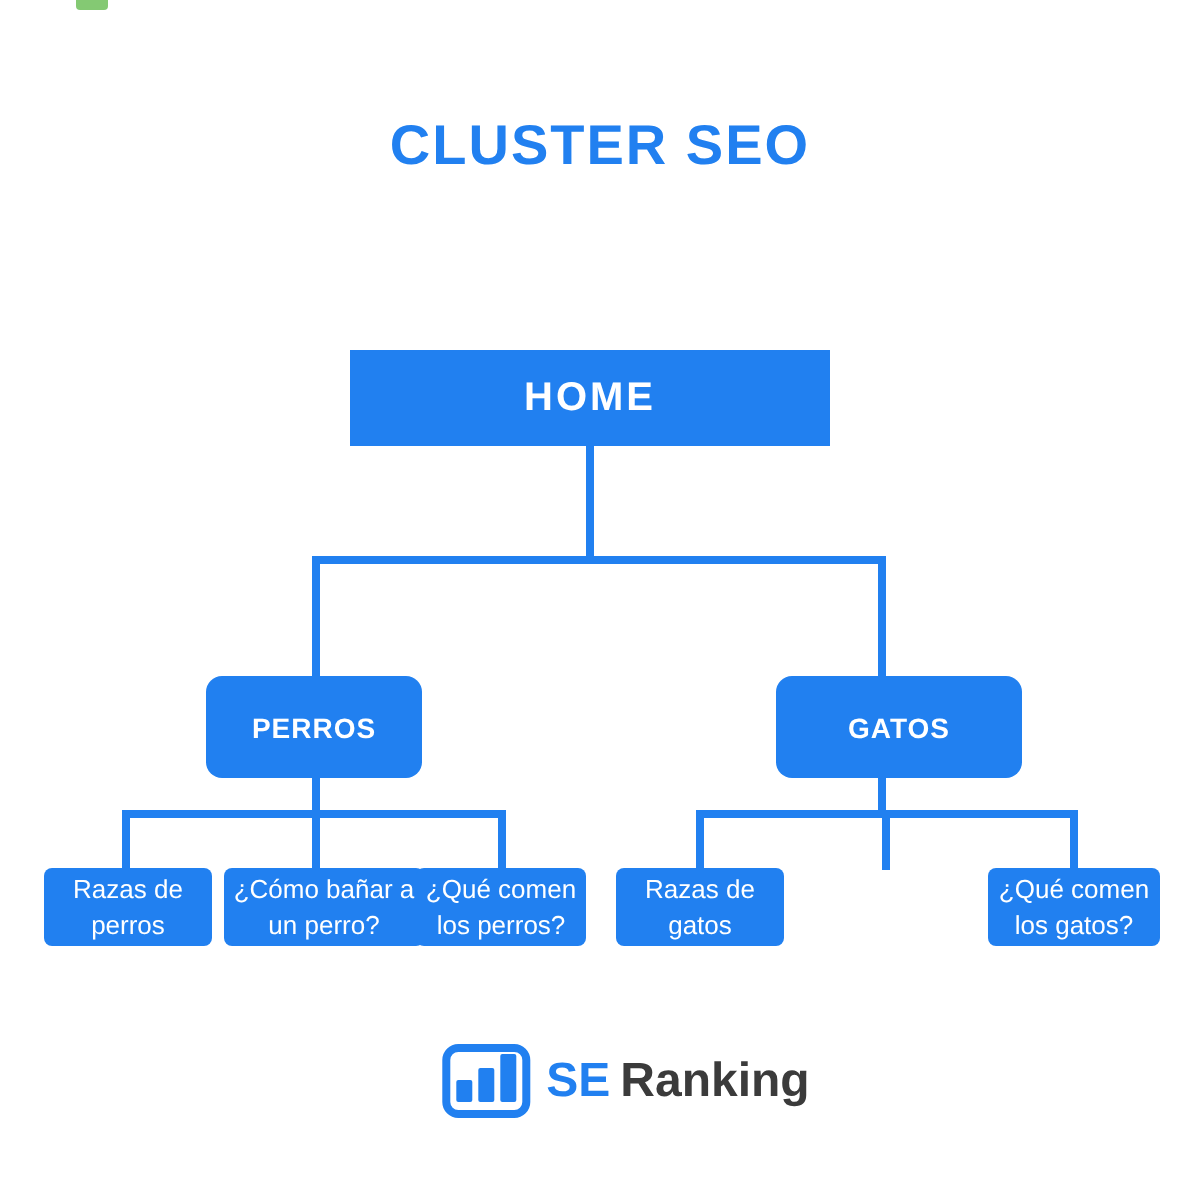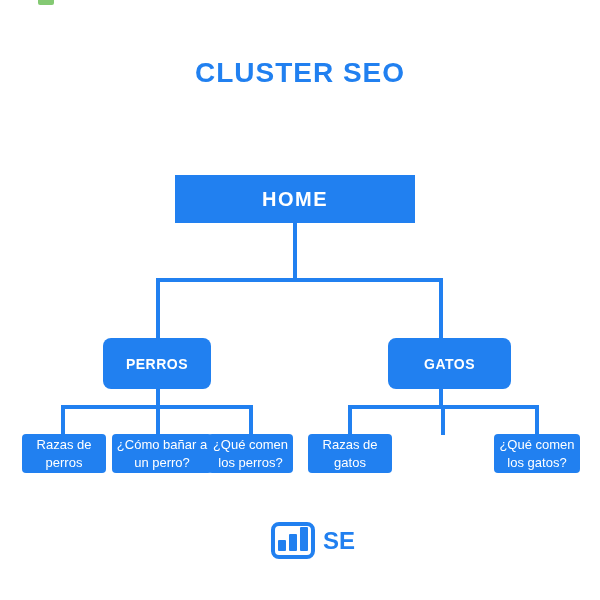--- a/index.html
+++ b/index.html
@@ -111,16 +111,17 @@
   <div class="box leaf-box leaf-6">¿Qué comen los gatos?</div>
 
   <div class="logo">
     <div class="logo-icon">
       <div class="logo-bar bar-s"></div>
       <div class="logo-bar bar-m"></div>
       <div class="logo-bar bar-l"></div>
     </div>
     <div class="logo-text">
       <span class="logo-se">SE</span>
+      <span class="logo-ranking">Ranking</span>
     </div>
   </div>
 
 </div>
 
 </body></html>

